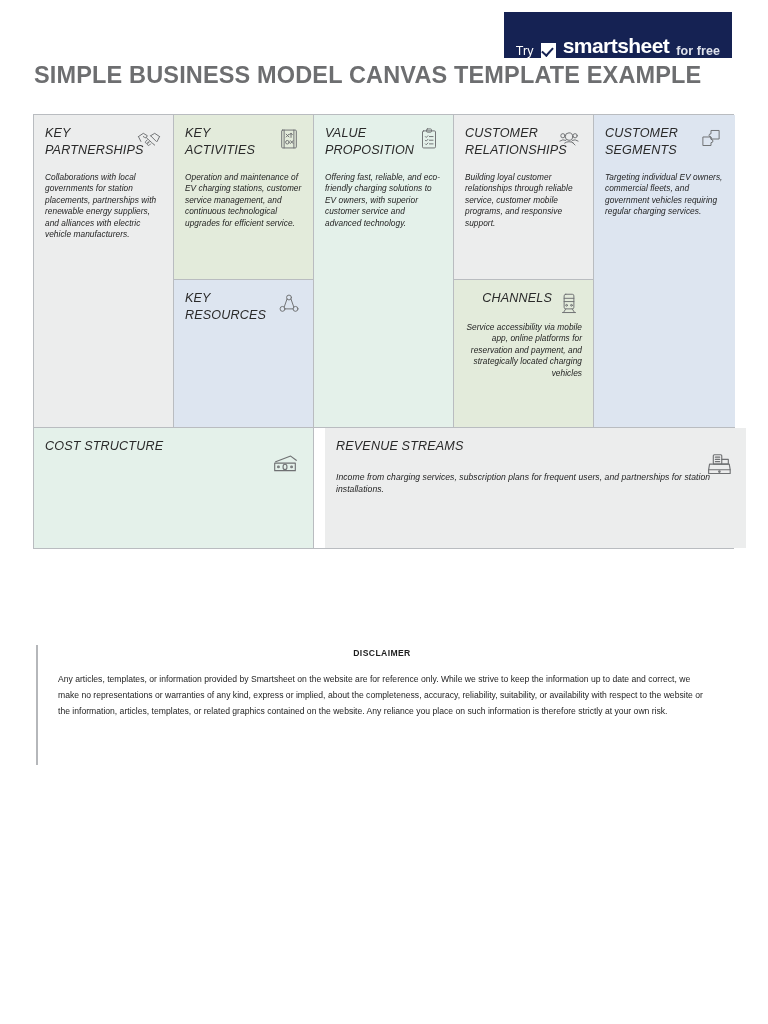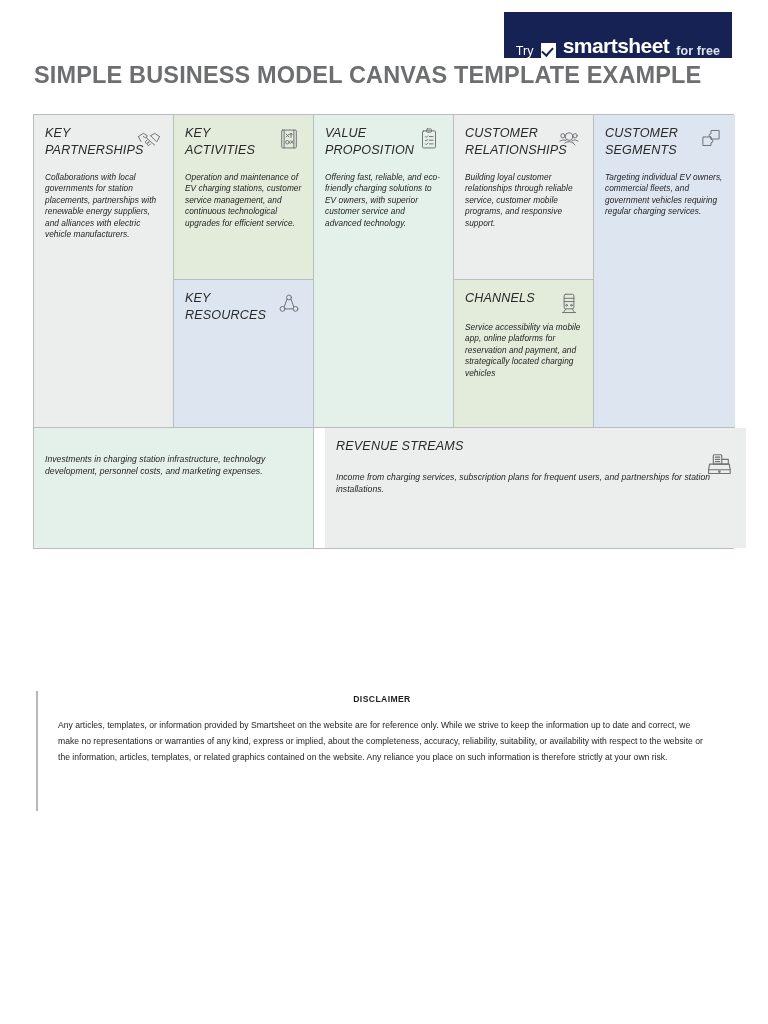--- a/index.html
+++ b/index.html
@@ -116,21 +116,20 @@
   .cell-wide .cell-title { font-size: 12.6px; }
   .cell-wide .cell-body { font-size: 8.6px; line-height: 11.6px; margin-top: 16px; }
   .cell-wide .icon { width: 30px; height: 30px; right: 2px; top: 12px; }
 
   
   .disclaimer {
     position: absolute;
     left: 36px; top: 645px;
     width: 690px; height: 120px;
     border-left: 2px solid #b5b7ba;
-    margin-top: 46px;
   }
   .disclaimer-title {
     text-align: center;
     font-size: 8.6px;
     font-weight: 700;
     color: #1d1d1d;
     letter-spacing: .4px;
     padding-top: 3px;
   }
   .disclaimer-body {
@@ -239,21 +238,21 @@
           <path d="M4.8 18.5 Q8.5 15.8 12 17.6"></path>
           <circle cx="23.5" cy="12" r="2.6"></circle>
           <path d="M20 17.6 Q23.5 15.8 27.2 18.5"></path>
           <path d="M19.4 19.4 L23.4 23.4"></path>
         </svg>
       </span>
     </div>
     <div class="cell-body">Building loyal customer relationships through reliable service, customer mobile programs, and responsive support.</div>
   </div>
 
-  <div class="cell" style="left:420px; top:165px; width:140px; height:148px; background:#e3ebdb;">
+  <div class="cell" style="left:420px; top:165px; width:140px; height:148px; background:#e3ebdb;text-align:right;">
     <div class="cell-head">
       <div class="cell-title">CHANNELS</div>
       <span class="icon">
         <svg viewBox="0 0 32 32" fill="none" stroke="currentColor" stroke-width="1.2" stroke-linecap="round" stroke-linejoin="round">
           <rect x="10" y="4" width="12" height="18" rx="2"></rect>
           <path d="M10 9 L22 9"></path>
           <path d="M10 13 L22 13"></path>
           <circle cx="13" cy="17.6" r="1.1"></circle>
           <circle cx="19" cy="17.6" r="1.1"></circle>
           <path d="M12 22 L9.5 26 M20 22 L22.5 26"></path>
@@ -272,21 +271,32 @@
         <svg viewBox="0 0 32 32" fill="none" stroke="currentColor" stroke-width="1.2" stroke-linecap="round" stroke-linejoin="round">
           <path d="M6 14 L6 24 L16 24 L16 20.5 Q18.4 20.5 18.4 18.5 Q18.4 16.5 16 16.5 L16 14 Z"></path>
           <path d="M16 6 L16 9.5 Q13.6 9.5 13.6 11.5 Q13.6 13.5 16 13.5 L16 16 L26 16 L26 6 Z"></path>
         </svg>
       </span>
     </div>
     <div class="cell-body">Targeting individual EV owners, commercial fleets, and government vehicles requiring regular charging services.</div>
   </div>
 
   <div class="cell cell-wide last-row" style="left:0; top:313px; width:280px; height:120px; background:#e4f1ea;">
-    <div class="cell-body">Investments in charging station infrastructure, technology development, personnel costs, and marketing expenses.</div>
+    <div class="cell-head">
+      <div class="cell-title">COST STRUCTURE</div>
+      <span class="icon">
+        <svg viewBox="0 0 32 32" fill="none" stroke="currentColor" stroke-width="1.2" stroke-linecap="round" stroke-linejoin="round">
+          <path d="M6 12.5 L22 6.5 L28 11"></path>
+          <path d="M5 14 L27 14 L27 22 L5 22 Z"></path>
+          <ellipse cx="16" cy="18" rx="2.1" ry="2.8"></ellipse>
+          <circle cx="9" cy="18" r="0.9"></circle>
+          <circle cx="23" cy="18" r="0.9"></circle>
+        </svg>
+      </span>
+    </div>
   </div>
 
   <div class="cell cell-wide last-col last-row" style="left:291px; top:313px; width:421px; height:120px; background:#eceded;">
     <div class="cell-head">
       <div class="cell-title">REVENUE STREAMS</div>
       <span class="icon">
         <svg viewBox="0 0 32 32" fill="none" stroke="currentColor" stroke-width="1.2" stroke-linecap="round" stroke-linejoin="round">
           <rect x="11" y="5" width="9" height="10" rx="1"></rect>
           <path d="M13.2 7.6 L17.8 7.6 M13.2 10 L17.8 10 M13.2 12.4 L17.8 12.4"></path>
           <path d="M20 10 L27 10 L27 15 L20 15"></path>

